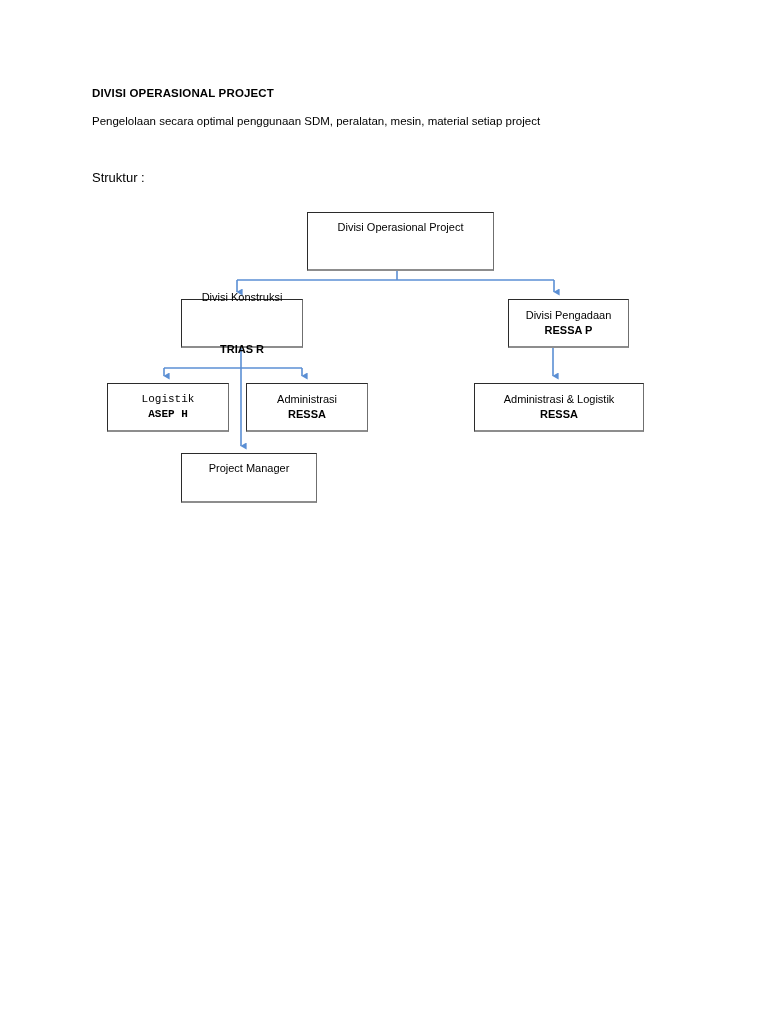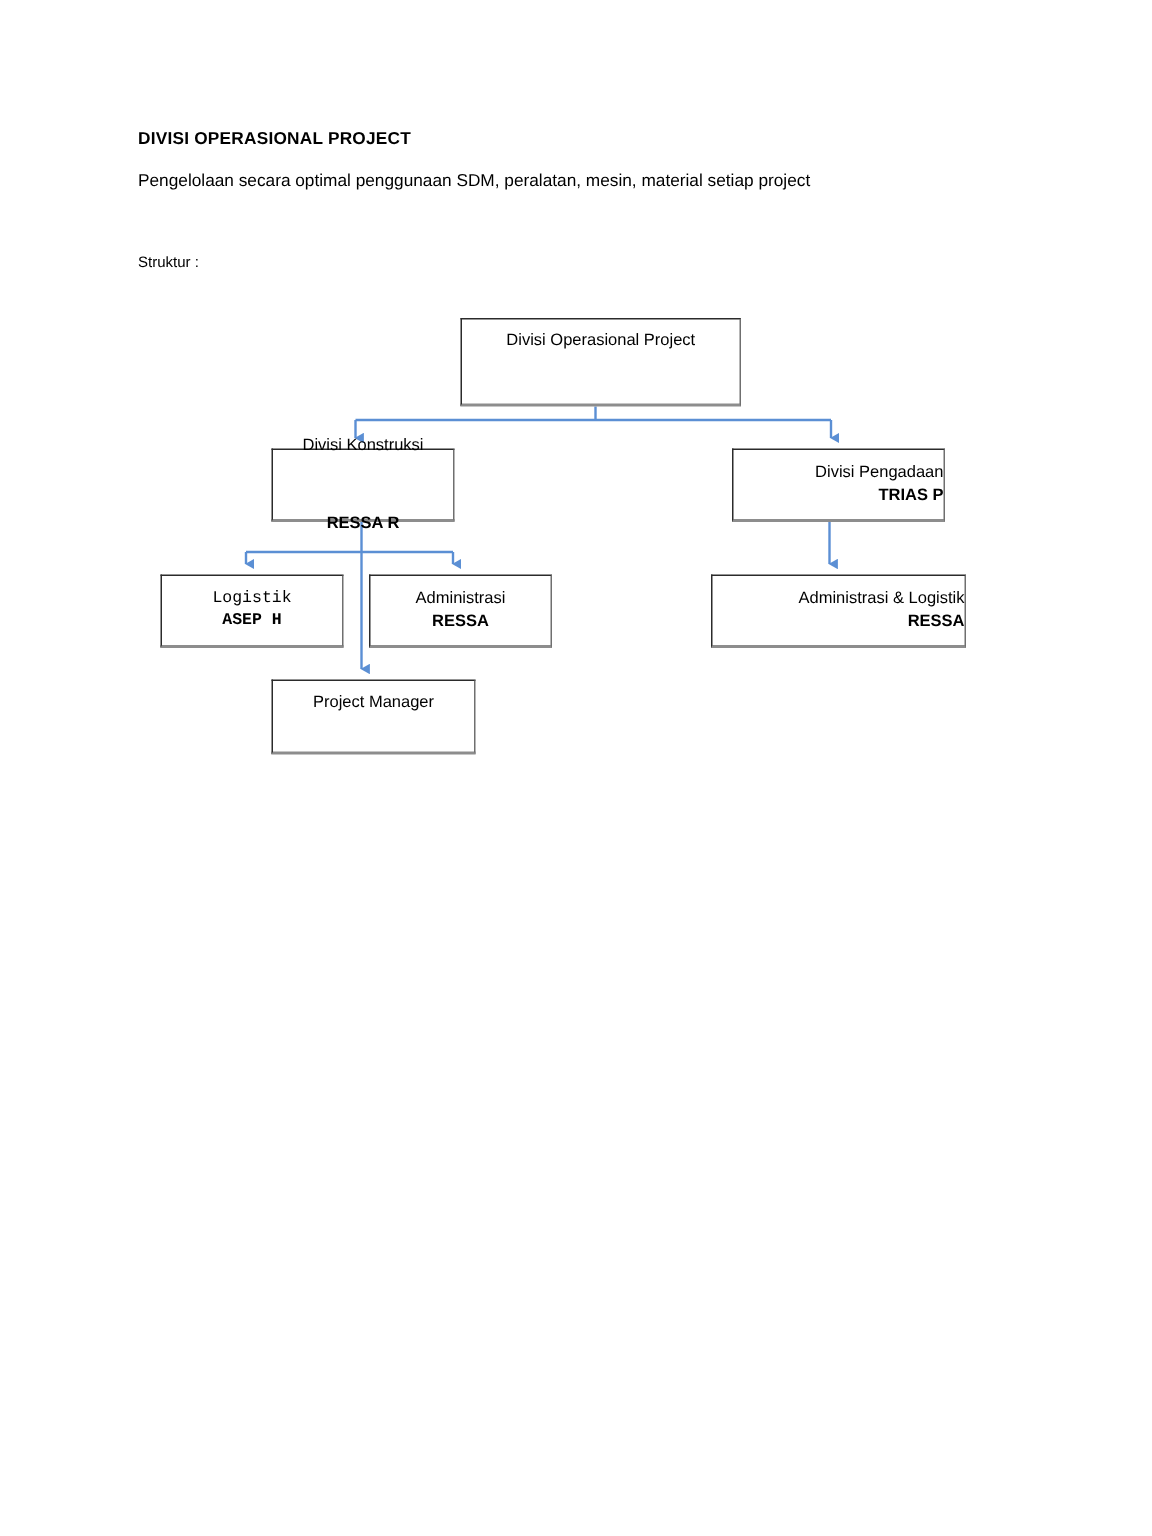--- a/index.html
+++ b/index.html
@@ -30,21 +30,21 @@
     position: absolute;
     left: 92px;
     top: 115px;
     font-size: 11.5px;
     white-space: nowrap;
   }
   #doc-struktur-label {
     position: absolute;
     left: 92px;
     top: 170px;
-    font-size: 10px;
+    font-size: 13px;
     white-space: nowrap;
   }
 
   
   #org-chart {
     position: absolute;
     left: 0;
     top: 0;
     width: 768px;
     height: 1024px;
@@ -124,39 +124,39 @@
       <path d="M553,348 L553,376" stroke="#5B8FD4" stroke-width="1.6" fill="none" marker-end="url(#arrowhead)"></path>
     </g>
   </svg>
 
   <div class="node top-aligned" style="left:307px; top:212px; width:187px; height:59px;">
     <span class="node-title">Divisi Operasional Project</span>
   </div>
 
   <div class="node" style="left:181px; top:299px; width:122px; height:49px;gap:37px;">
     <span class="node-title">Divisi Konstruksi</span>
-    <span class="node-person">RESSA R</span>
+    <span class="node-person">TRIAS R</span>
   </div>
 
-  <div class="node" style="left:488px; top:299px; width:142px; height:49px;align-items:flex-end;">
+  <div class="node" style="left:508px; top:299px; width:121px; height:49px;">
     <span class="node-title">Divisi Pengadaan</span>
-    <span class="node-person">TRIAS P</span>
+    <span class="node-person">RESSA P</span>
   </div>
 
   <div class="node" style="left:107px; top:383px; width:122px; height:49px;font-family:Liberation Mono, monospace;">
     <span class="node-title">Logistik</span>
     <span class="node-person">ASEP H</span>
   </div>
 
   <div class="node" style="left:246px; top:383px; width:122px; height:49px;">
     <span class="node-title">Administrasi</span>
     <span class="node-person">RESSA</span>
   </div>
 
-  <div class="node" style="left:474px; top:383px; width:170px; height:49px;align-items:flex-end;">
+  <div class="node" style="left:474px; top:383px; width:170px; height:49px;">
     <span class="node-title">Administrasi &amp; Logistik</span>
     <span class="node-person">RESSA</span>
   </div>
 
   <div class="node top-aligned" style="left:181px; top:453px; width:136px; height:50px;">
     <span class="node-title">Project Manager</span>
   </div>
 
 </div>
 

